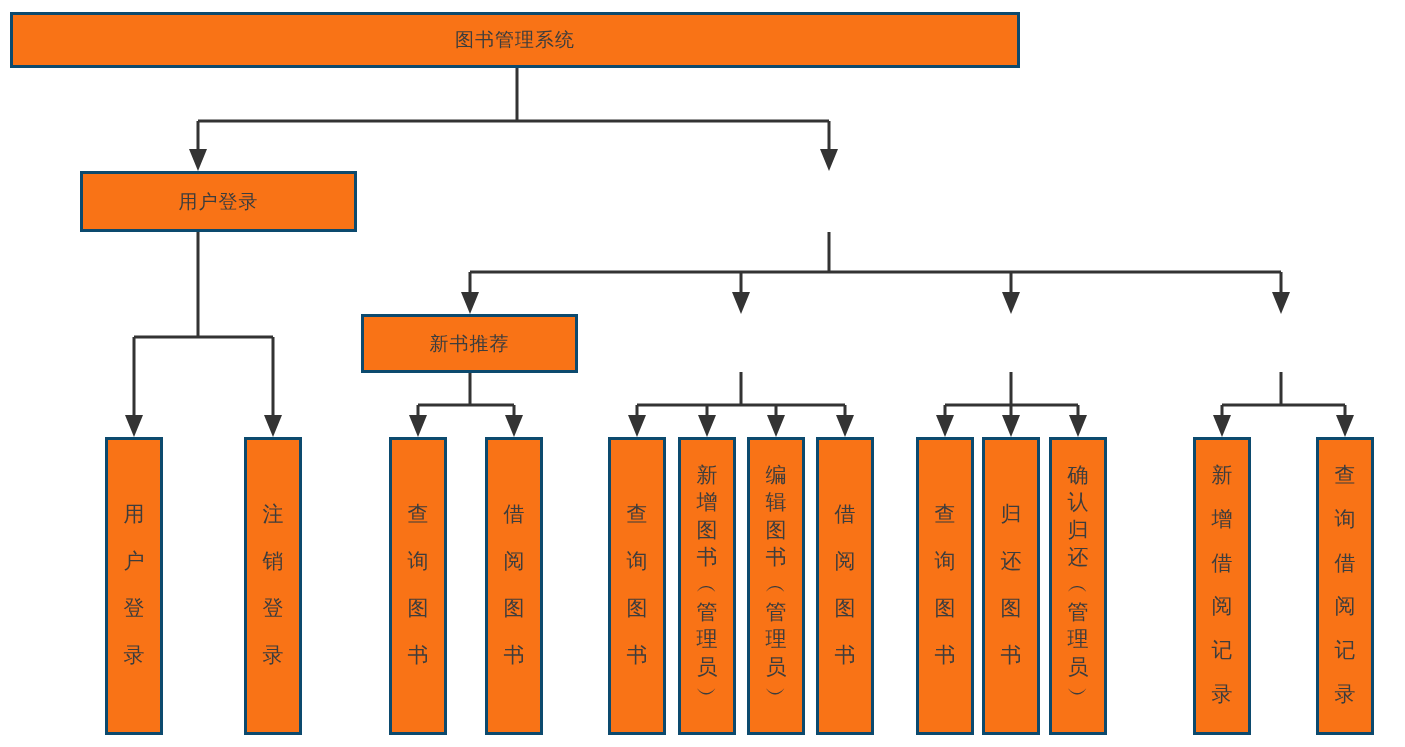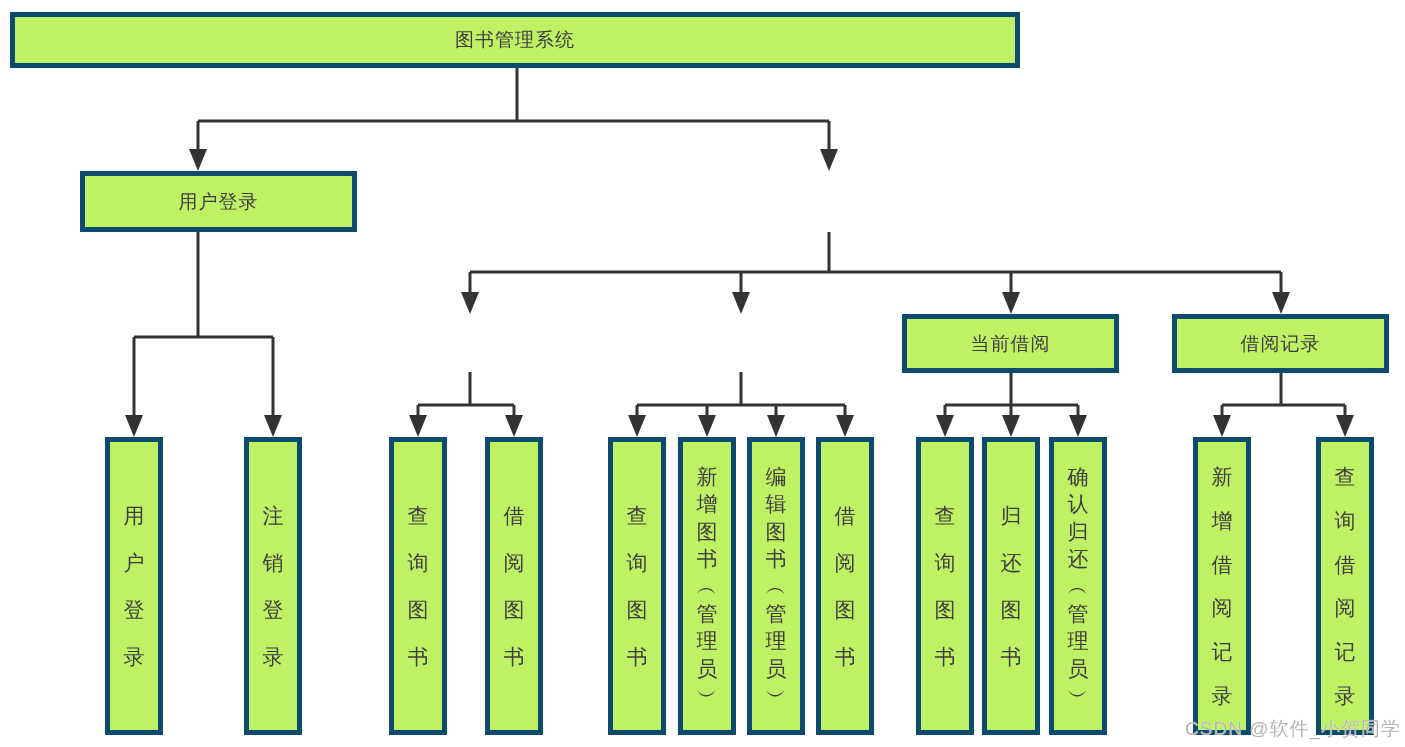--- a/index.html
+++ b/index.html
@@ -18,27 +18,28 @@
   .connectors {
     position: absolute;
     left: 0;
     top: 0;
     z-index: 0;
     pointer-events: none;
   }
   .node {
     position: absolute;
     box-sizing: border-box;
-    background: #bef264;
-    border: 5px solid #0c4a6e;
+    background: #f97316;
+    border: 3px solid #0c4a6e;
     color: #3d3d3d;
     display: flex;
     align-items: center;
     justify-content: center;
     z-index: 1;
+    font-family: Liberation Mono, monospace;
   }
   .node.h {
     font-size: 19px;
     letter-spacing: 1px;
     white-space: nowrap;
   }
   .node.root {
     left: 10px; top: 12px; width: 1010px; height: 56px;
   }
   .node.l1 {
@@ -110,22 +111,21 @@
 
     <path d="M1281,372 V405 M1222,405 H1345 M1222,405 V417 M1345,405 V417" stroke="#333333" stroke-width="3"></path>
     <polygon points="1213,415 1231,415 1222,437" fill="#333333"></polygon>
     <polygon points="1336,415 1354,415 1345,437" fill="#333333"></polygon>
   </svg>
 
   <div class="node h root">图书管理系统</div>
 
   <div class="node h l1" style="left:80px">用户登录</div>
 
-  <div class="node h l2" style="left:902px">当前借阅</div>
-  <div class="node h l2" style="left:1172px">借阅记录</div>
+  <div class="node h l2" style="left:361px">新书推荐</div>
 
   <div class="node leaf" style="left:105px">
     <div class="vlabel" style="gap: 26px;">
         <span>用</span>
         <span>户</span>
         <span>登</span>
         <span>录</span>
       </div>
   </div>
   <div class="node leaf" style="left:244px">
@@ -237,14 +237,13 @@
     <div class="vlabel" style="gap: 22.8px;">
         <span>查</span>
         <span>询</span>
         <span>借</span>
         <span>阅</span>
         <span>记</span>
         <span>录</span>
       </div>
   </div>
 
-  <div class="watermark">CSDN @软件_小贺同学</div>
 </div>
 
 </body></html>

